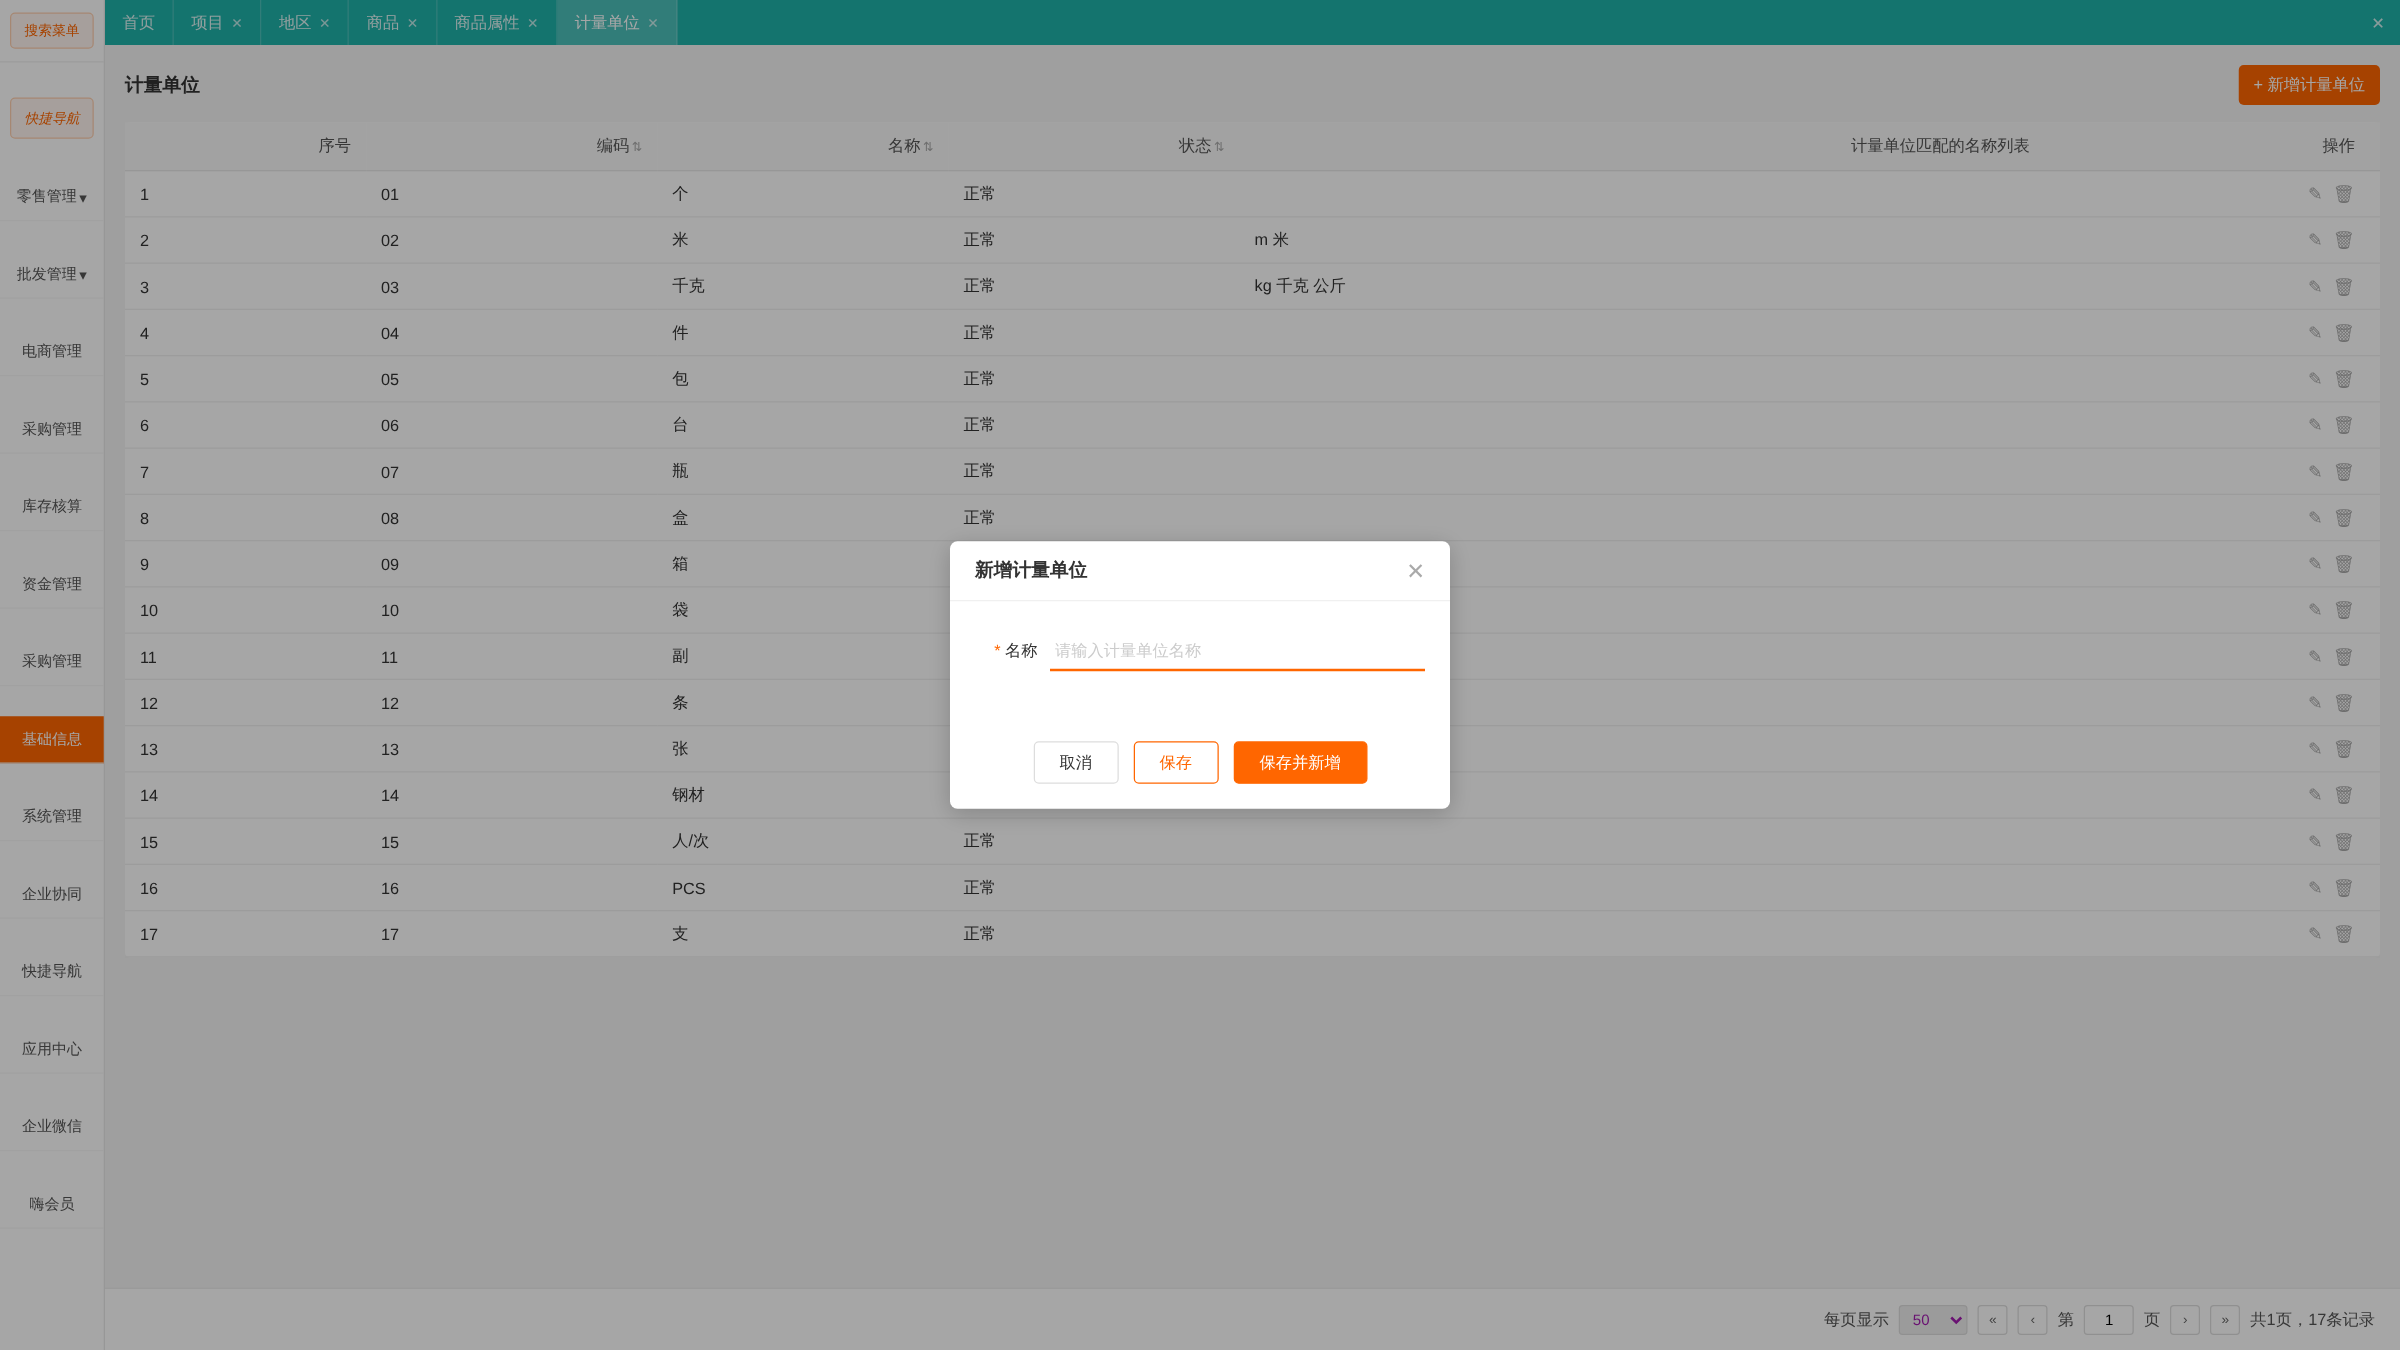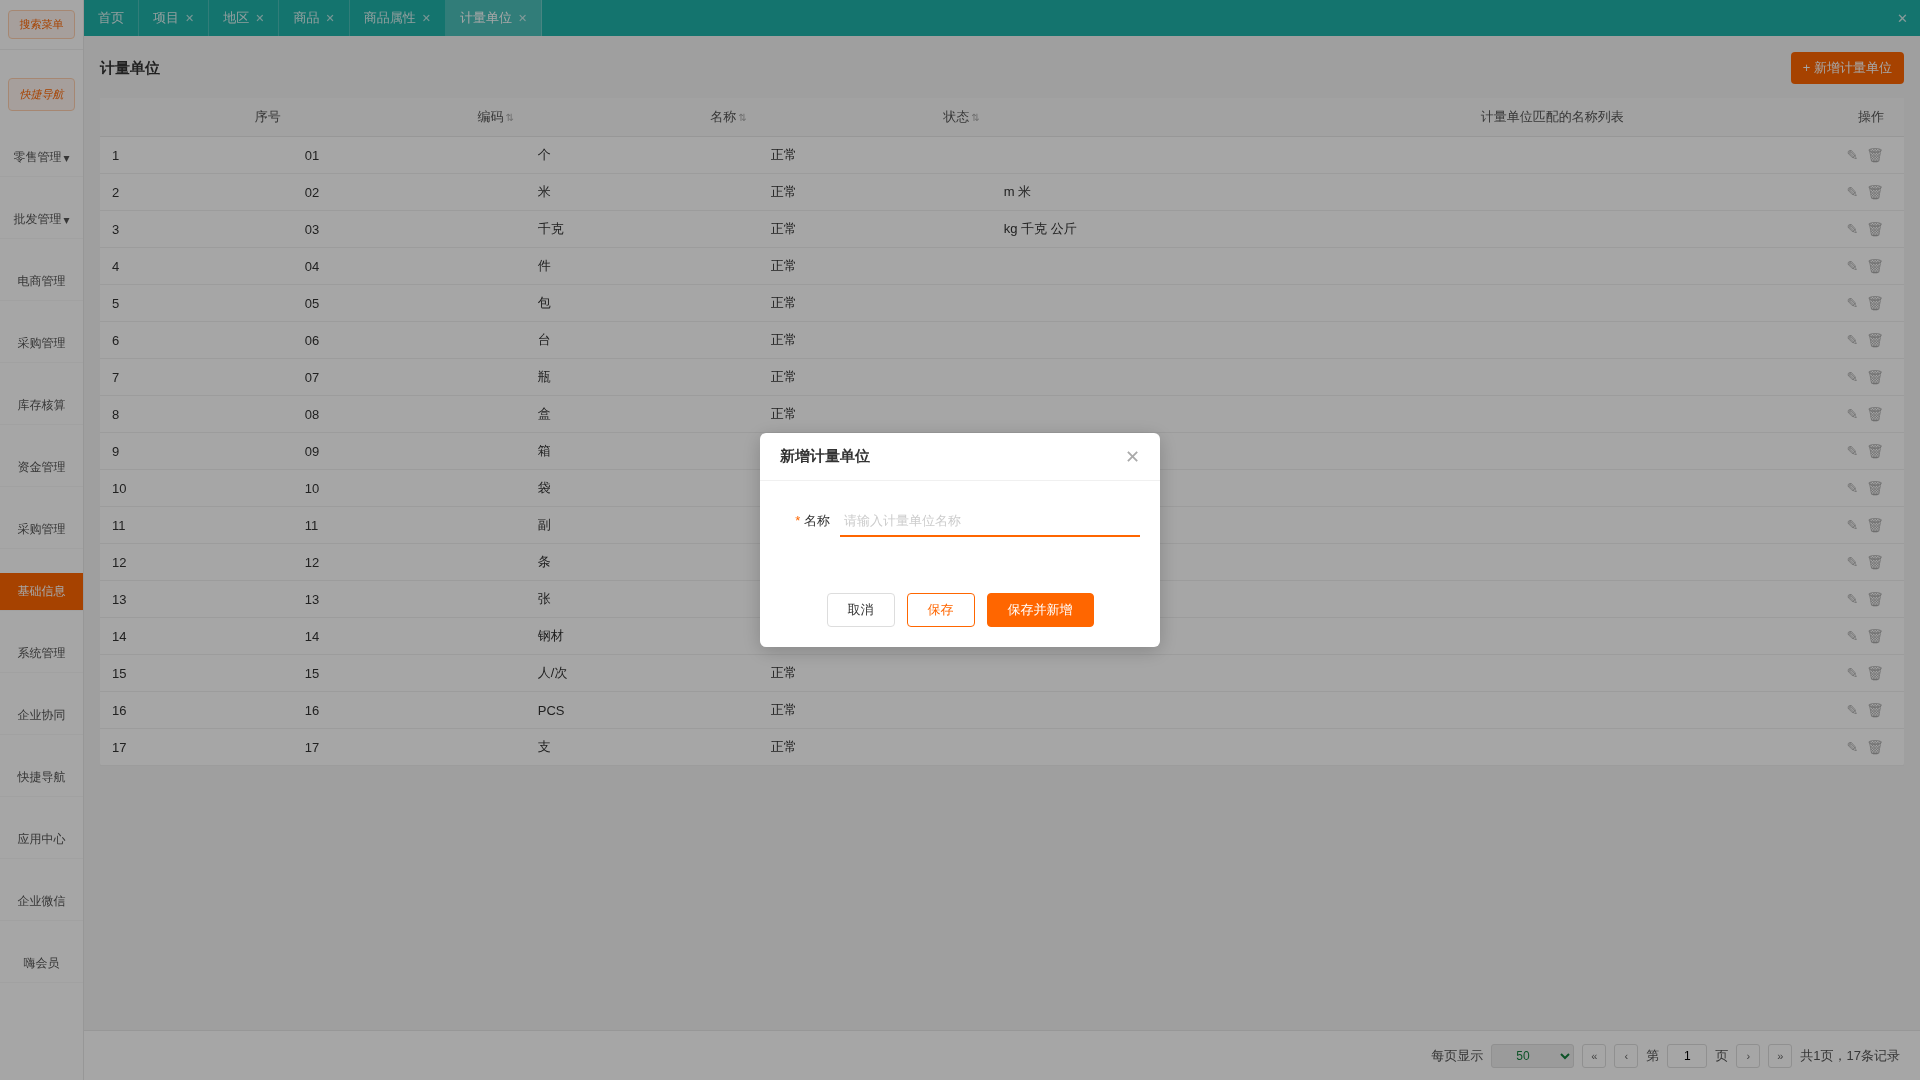--- a/index.html
+++ b/index.html
@@ -50,21 +50,21 @@
     
     .data-table { width: 100%; background: #fff; border-radius: 4px; border-collapse: collapse; }
     .data-table th { background: #f9f9f9; padding: 10px 12px; font-size: 13px; color: #555; font-weight: 500; border-bottom: 1px solid #e8e8e8; text-align: right; white-space: nowrap; }
     .data-table td { padding: 9px 12px; font-size: 13px; color: #333; border-bottom: 1px solid #f0f0f0; }
     .status-normal { color: #333; }
     .action-btns { display: flex; gap: 8px; }
     .action-btn { color: #aaa; cursor: pointer; font-size: 14px; }
 
     
     .pagination-bar { height: 50px; background: #fff; border-top: 1px solid #e8e8e8; display: flex; align-items: center; justify-content: flex-end; padding: 0 20px; gap: 8px; font-size: 13px; color: #555; flex-shrink: 0; }
-    .page-size-select { border: 1px solid #ddd; border-radius: 3px; padding: 3px 20px; font-size: 12px; color: #15803d; }
+    .page-size-select { border: 1px solid #ddd; border-radius: 3px; padding: 3px 6px; font-size: 12px; color: #a21caf; }
     .page-nav-btn { width: 24px; height: 24px; border: 1px solid #ddd; border-radius: 3px; background: #fff; cursor: pointer; display: flex; align-items: center; justify-content: center; font-size: 11px; color: #666; }
     .page-input { width: 40px; height: 24px; border: 1px solid #ddd; border-radius: 3px; text-align: center; font-size: 12px; }
 
     
     .modal-overlay { position: fixed; top: 0; left: 0; width: 1920px; height: 1080px; background: rgba(0,0,0,0.35); z-index: 100; display: flex; align-items: center; justify-content: center; }
 
     
     .modal { background: #fff; border-radius: 6px; width: 400px; box-shadow: 0 4px 20px rgba(0,0,0,0.2); }
     .modal-header { display: flex; align-items: center; justify-content: space-between; padding: 14px 20px; border-bottom: 1px solid #f0f0f0; }
     .modal-title { font-size: 15px; font-weight: bold; color: #333; }

